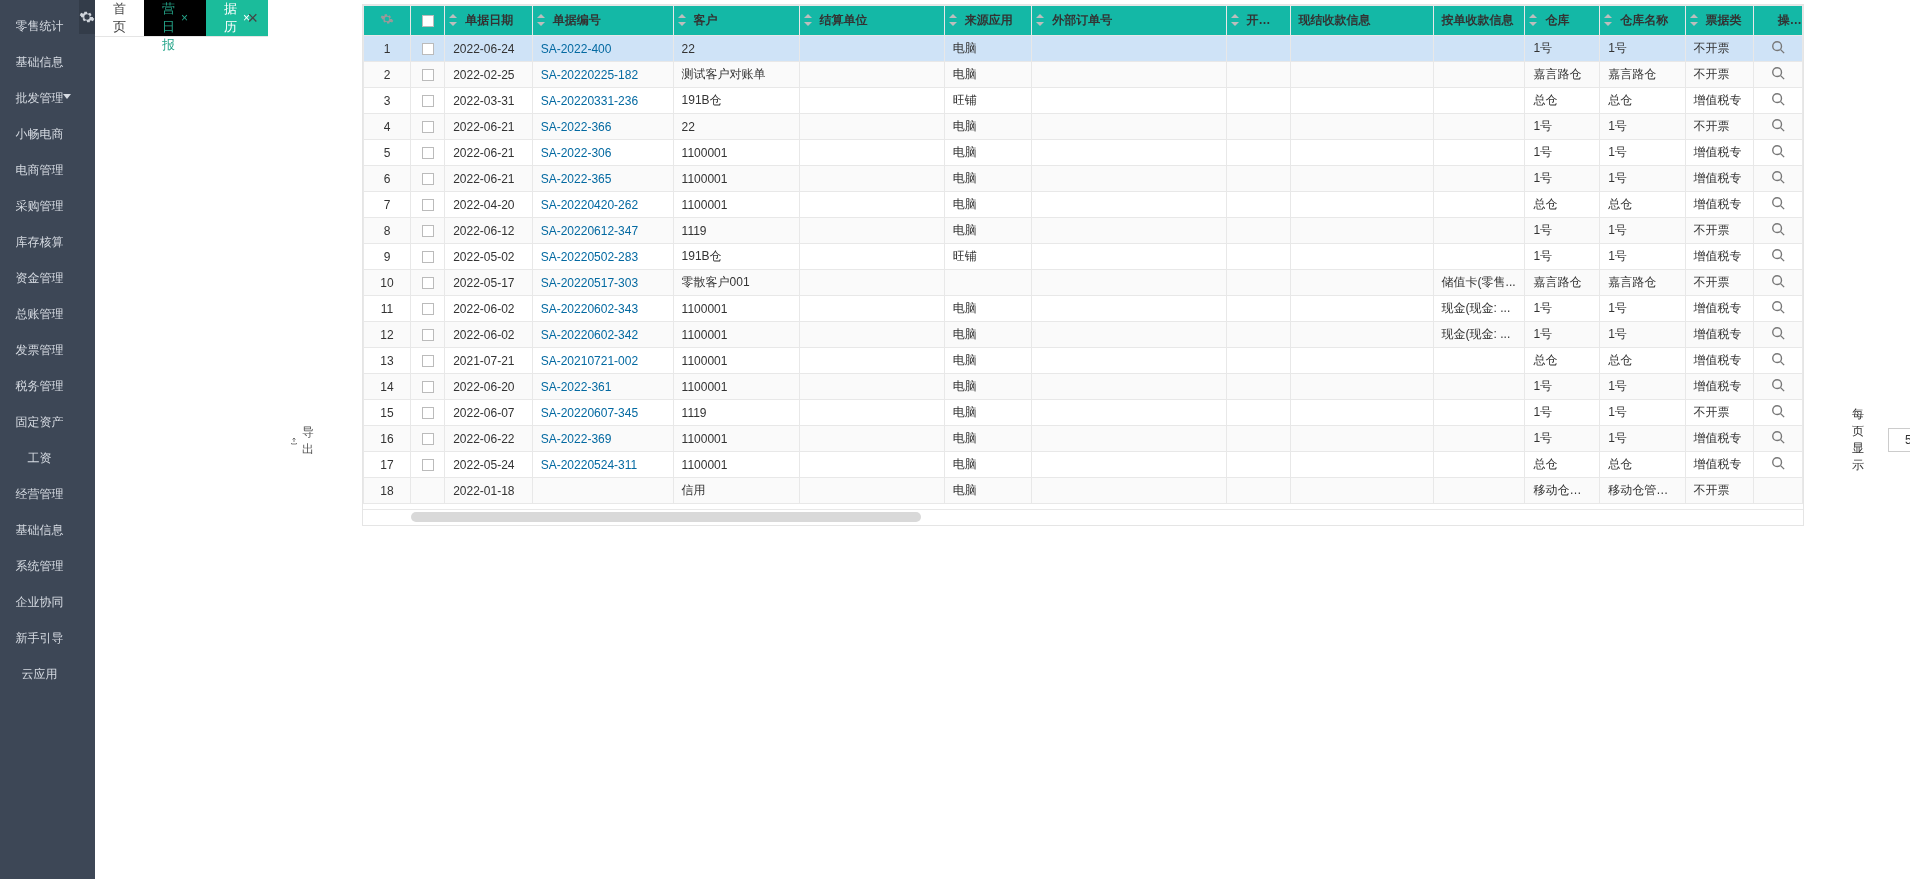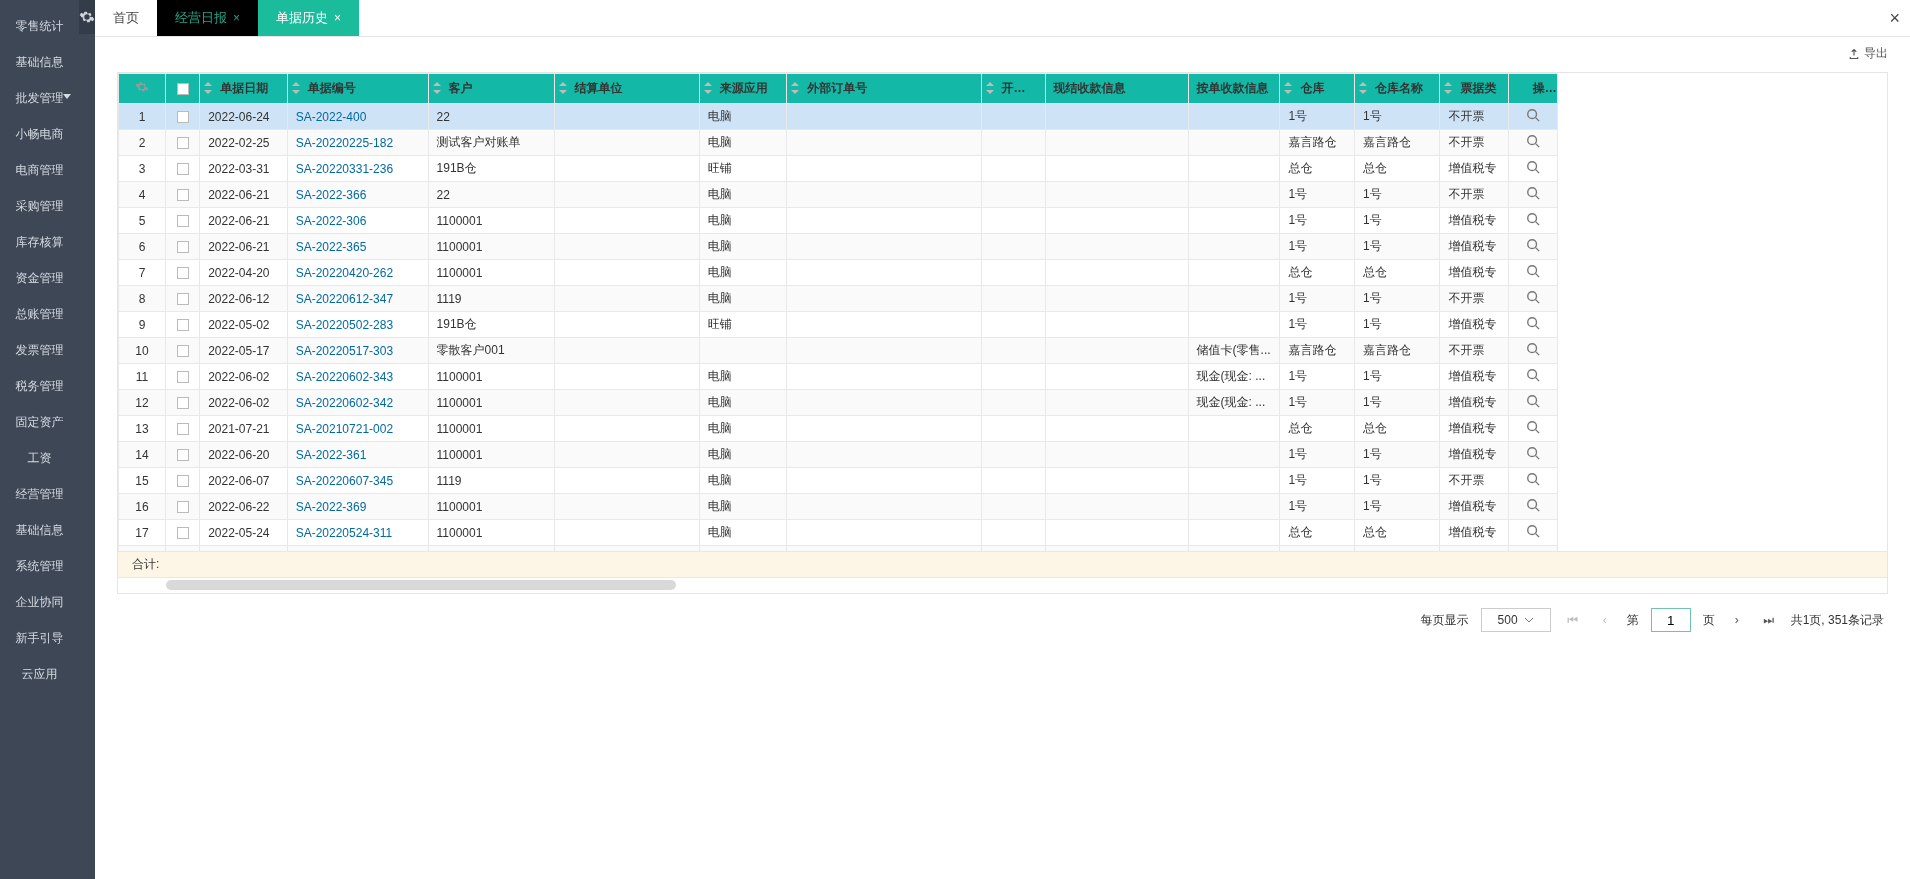--- a/index.html
+++ b/index.html
@@ -5,21 +5,21 @@
 * { margin:0; padding:0; box-sizing:border-box; font-family:"Microsoft YaHei","Helvetica Neue",Arial,sans-serif; }
 body { width:1910px; height:879px; display:flex; background:#fff; color:#333; font-size:12px; overflow:hidden; }
 
 .sidebar { width:95px; flex:0 0 95px; background:#3d4756; color:#d6dbe2; display:flex; flex-direction:row; }
 .sidebar .menu { flex:1; overflow:hidden; padding-top:8px; }
 .sidebar .item { height:36px; line-height:36px; text-align:center; font-size:12px; cursor:pointer; position:relative; }
 .sidebar .item .chev { position:absolute; right:8px; top:14px; width:0; height:0; border-left:4px solid transparent; border-right:4px solid transparent; border-top:5px solid #d6dbe2; }
 .sidebar .footer { height:34px; display:flex; justify-content:center; align-items:center; background:#333c49; }
 .sidebar .gear-svg { width:16px; height:16px; fill:#cfd4db; }
 
-.main { flex:1; display:flex; flex-direction:column; overflow:hidden; }
+.main { flex:1; display:flex; flex-direction:row; overflow:hidden; }
 
 .tabbar { height:37px; display:flex; align-items:stretch; border-bottom:1px solid #e5e5e5; position:relative; background:#fff; }
 .tab { display:flex; align-items:center; padding:0 18px; font-size:13px; color:#444; cursor:pointer; position:relative; }
 .tab.light { background:#000000; color:#25a58a; }
 .tab.light::after,.tab.dark::after { content:""; }
 .tab .close { margin-left:6px; font-size:12px; line-height:1; }
 .tab.light .close { color:#25a58a; }
 .tab.dark { background:#1bbc9b; color:#fff; }
 .tab.dark .close { color:#fff; }
 .tabbar .global-close { position:absolute; right:10px; top:8px; font-size:18px; color:#444; cursor:pointer; }
@@ -545,23 +545,20 @@
               <td class="col-cash"></td>
               <td class="col-cash2"></td>
               <td class="col-wh">移动仓管拣...</td>
               <td class="col-whn">移动仓管拣...</td>
               <td class="col-ticket">不开票</td>
               <td class="col-op"></td>
             </tr>
           </tbody>
       </table>
     </div>
-    <div class="total-row">
-      <span>合计:</span>
-    </div>
     <div class="hscroll">
       <div class="thumb"></div>
     </div>
   </div>
 
   <div class="pager">
     <span>每页显示</span>
     <div class="sel">
       <span>500</span>
       <svg viewBox="0 0 10 10">

